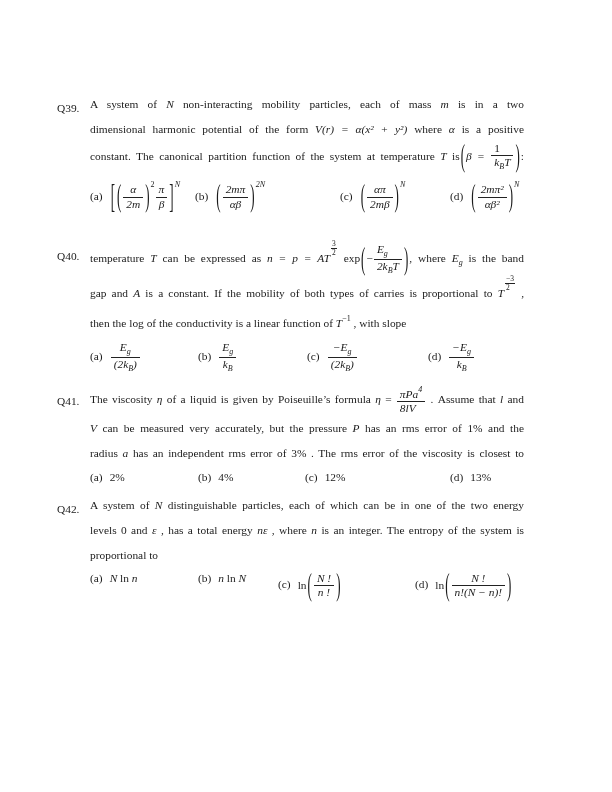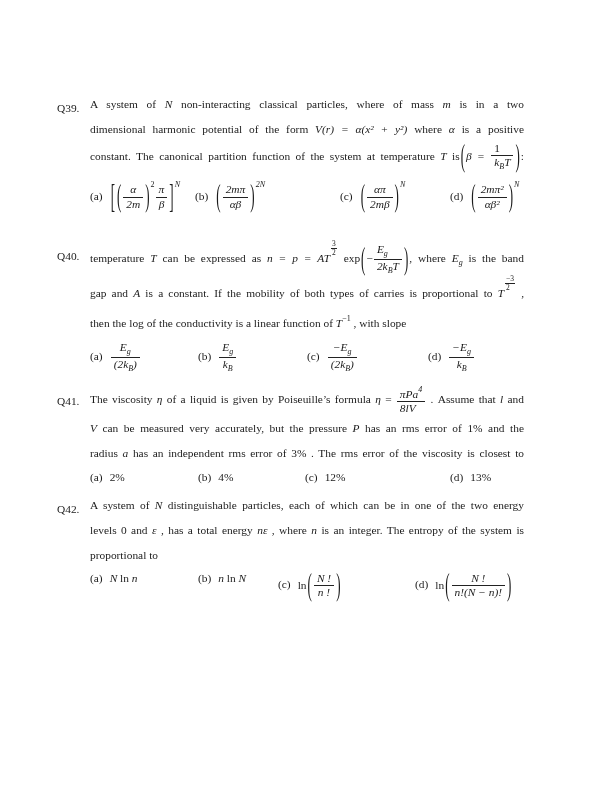--- a/index.html
+++ b/index.html
@@ -41,21 +41,21 @@
   #q42 .oa{left:0}#q42 .ob{left:108px}#q42 .oc{left:188px}#q42 .od{left:325px}
 </style>
 </head>
 <body>
 
 <div class="page">
   <div class="content">
 
     <div class="q" id="q39">
       <span class="qnum">Q39.</span>
-      <div class="ln j"><span>A system of </span><span class="v">N</span><span> non-interacting classical particles, where of mass </span><span class="v">m</span><span> is in a two</span></div>
+      <div class="ln j"><span>A system of </span><span class="v">N</span><span> non-interacting mobility particles, each of mass </span><span class="v">m</span><span> is in a two</span></div>
       <div class="ln j"><span>dimensional harmonic potential of the form </span><span class="m">V(r) = α(x² + y²)</span><span> where </span><span class="v">α</span><span> is a positive</span></div>
       <div class="ln j"><span>constant. The canonical partition function of the system at temperature </span><span class="v">T</span><span> is</span><span class="bp">(</span><span class="m">β = </span><span class="frac"><span class="fn">1</span><span class="fd"><span class="m">k</span><span class="sb m">B</span><span class="m">T</span></span></span><span class="bp">)</span><span>:</span></div>
       <div class="opts">
         <span class="opt oa"><span class="olab">(a)</span><span class="bk">[</span><span class="bp">(</span><span class="frac"><span class="fn m">α</span><span class="fd m">2m</span></span><span class="bp">)</span><span class="exp">2</span><span class="frac"><span class="fn m">π</span><span class="fd m">β</span></span><span class="bk">]</span><span class="exp m">N</span></span>
         <span class="opt ob"><span class="olab">(b)</span><span class="bp">(</span><span class="frac"><span class="fn m">2mπ</span><span class="fd m">αβ</span></span><span class="bp">)</span><span class="exp m">2N</span></span>
         <span class="opt oc"><span class="olab">(c)</span><span class="bp">(</span><span class="frac"><span class="fn m">απ</span><span class="fd m">2mβ</span></span><span class="bp">)</span><span class="exp m">N</span></span>
         <span class="opt od"><span class="olab">(d)</span><span class="bp">(</span><span class="frac"><span class="fn m">2mπ²</span><span class="fd m">αβ²</span></span><span class="bp">)</span><span class="exp m">N</span></span>
       </div>
     </div>
 

